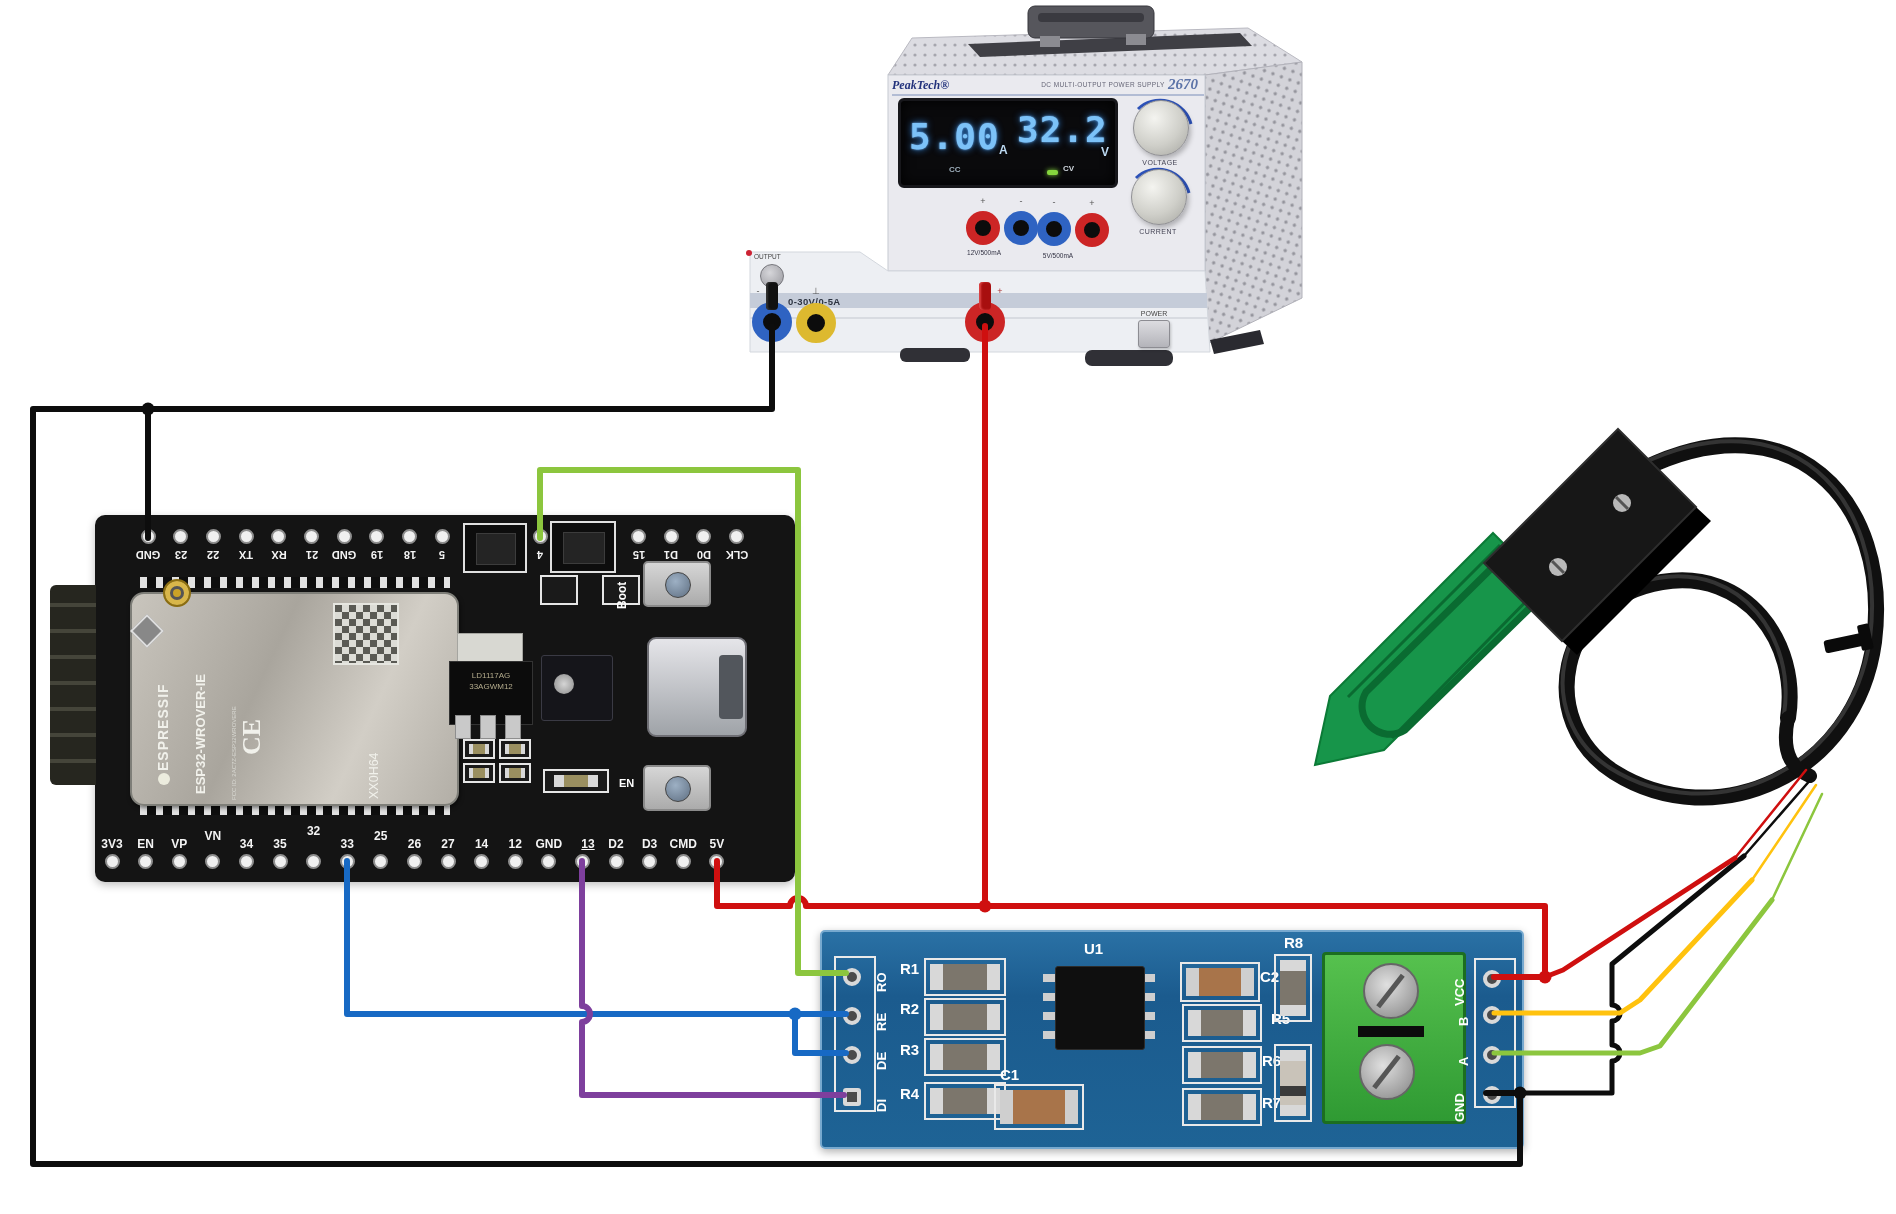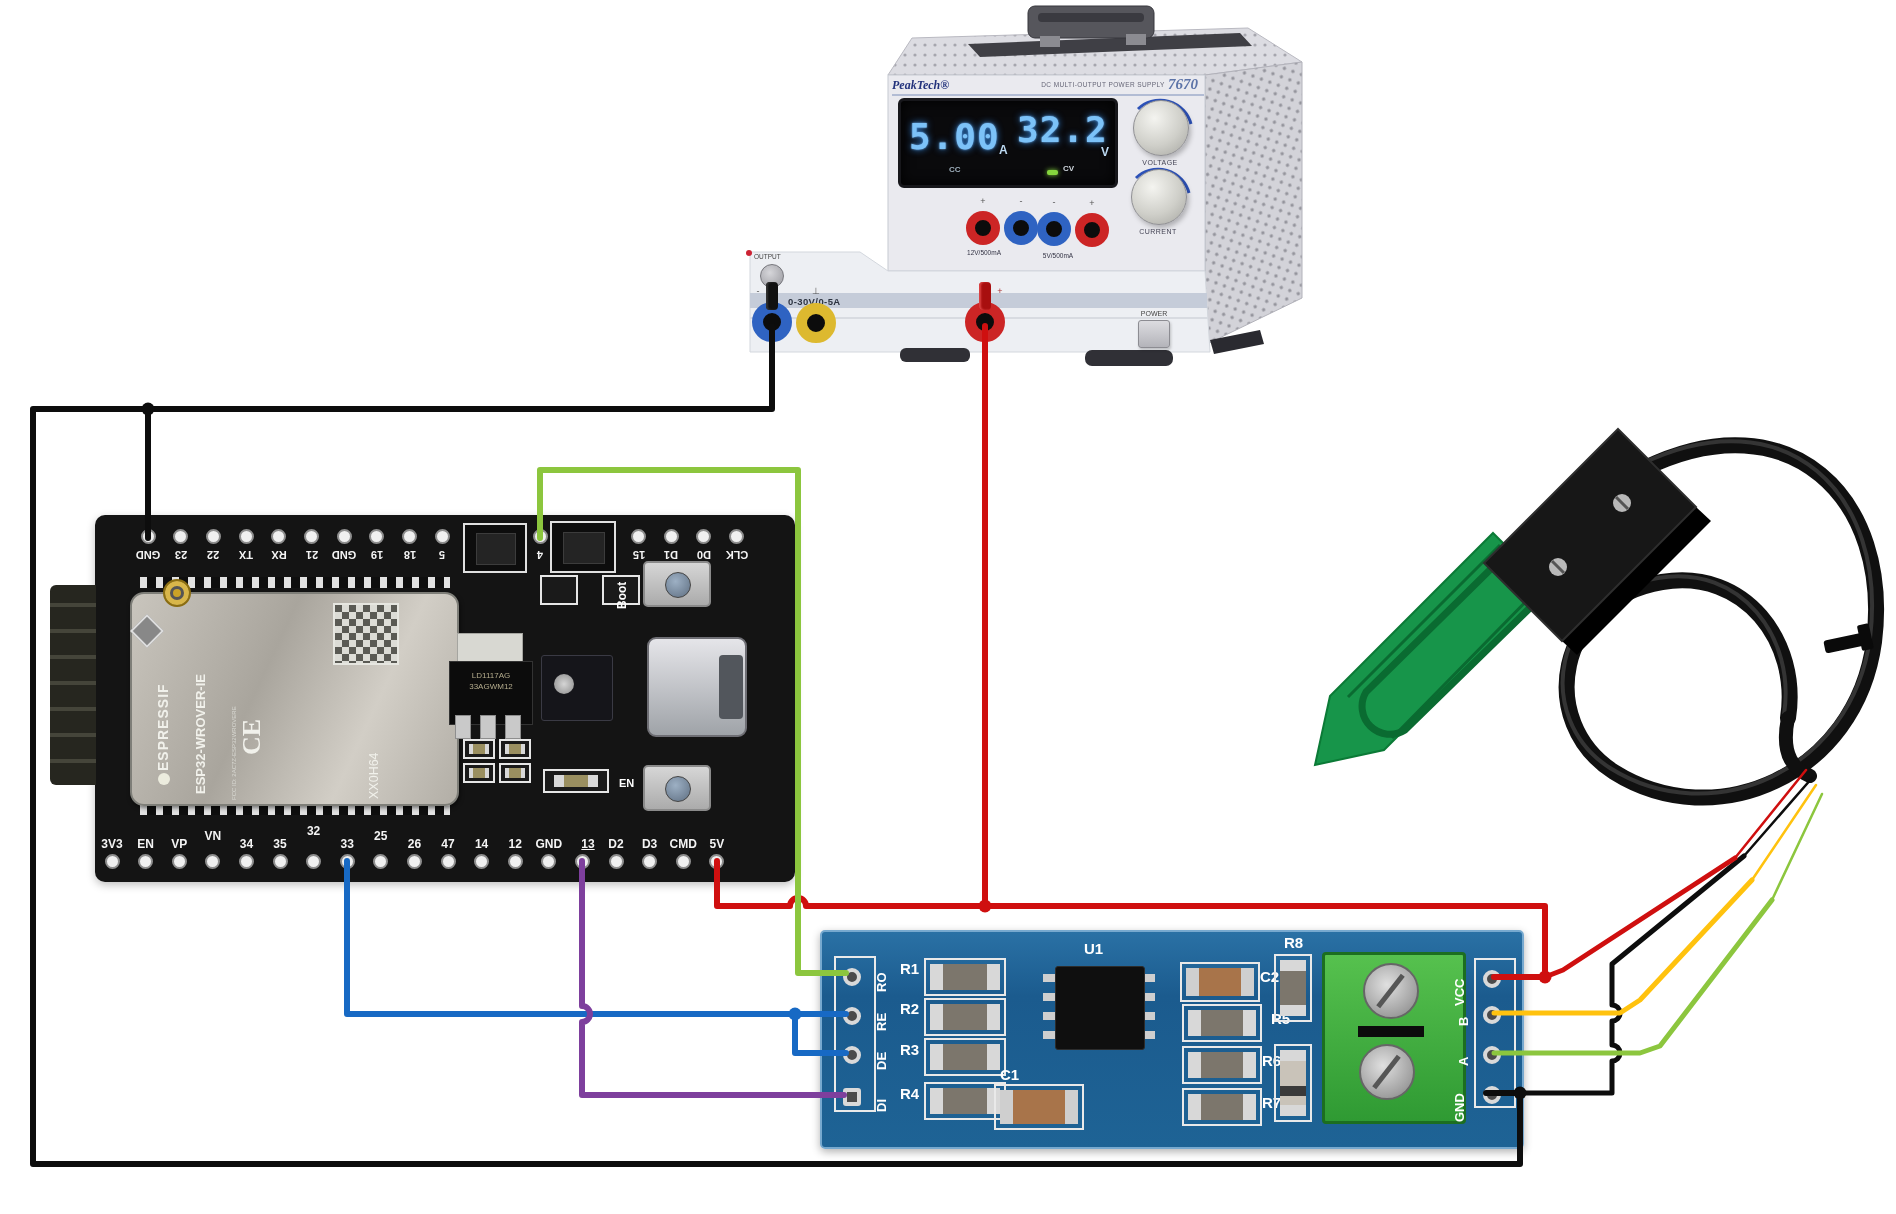--- a/index.html
+++ b/index.html
@@ -157,21 +157,21 @@
       <line x1="10" y1="318" x2="468" y2="318" stroke="#d8dbe1" stroke-width="2"></line>
       <path d="M 398,109 A 32 32 0 0 1 451,124" stroke="#2d52b8" stroke-width="3" fill="none"></path>
       <path d="M 396,178 A 32 32 0 0 1 449,193" stroke="#2d52b8" stroke-width="3" fill="none"></path>
       <rect x="160" y="348" width="70" height="14" rx="6" fill="#303036"></rect>
       <rect x="345" y="350" width="88" height="16" rx="7" fill="#303036"></rect>
       <polygon points="470,340 520,330 524,344 474,354" fill="#2a2a30"></polygon>
     </svg>
 
     <span class="psu-brand abs" style="left:152px;top:78px;text-align:center;">PeakTech®</span>
     <span class="psu-subtitle abs" style="left:298px;top:81px;">DC MULTI-OUTPUT POWER SUPPLY</span>
-    <span class="psu-model abs" style="left:428px;top:76px;">7670</span>
+    <span class="psu-model abs" style="left:428px;top:76px;">2670</span>
     <div class="psu-underline abs" style="left:152px;top:94px;width:312px;"></div>
 
     <div id="psu-display" class="abs">
       <span class="seg" style="left:8px;top:15px;">5.00</span>
       <span class="segunit" style="left:98px;top:42px;">A</span>
       <span class="seg" style="left:116px;top:8px;">32.2</span>
       <span class="segunit" style="left:200px;top:44px;">V</span>
       <span class="ind" style="left:48px;top:64px;">CC</span>
       <div id="psu-led" class="abs"></div>
       <span class="ind" style="left:162px;top:63px;color:#cfd6dd;">CV</span>
@@ -268,21 +268,21 @@
         <span class="plabel" style="left: 168px; top: 322px; text-align: center;">35</span>
         <div class="hole" style="left: 211.1px; top: 338.5px;"></div>
         <span class="plabel" style="left: 201.6px; top: 309px;">32</span>
         <div class="hole" style="left: 244.7px; top: 338.5px;"></div>
         <span class="plabel" style="left: 235.2px; top: 322px;">33</span>
         <div class="hole" style="left: 278.3px; top: 338.5px;"></div>
         <span class="plabel" style="left: 268.8px; top: 314px;">25</span>
         <div class="hole" style="left: 311.9px; top: 338.5px;"></div>
         <span class="plabel" style="left: 302.4px; top: 322px;">26</span>
         <div class="hole" style="left: 345.5px; top: 338.5px;"></div>
-        <span class="plabel" style="left: 336px; top: 322px;">47</span>
+        <span class="plabel" style="left: 336px; top: 322px;">27</span>
         <div class="hole" style="left: 379.1px; top: 338.5px;"></div>
         <span class="plabel" style="left: 369.6px; top: 322px;">14</span>
         <div class="hole" style="left: 412.7px; top: 338.5px;"></div>
         <span class="plabel" style="left: 403.2px; top: 322px;">12</span>
         <div class="hole" style="left: 446.3px; top: 338.5px;"></div>
         <span class="plabel" style="left: 436.8px; top: 322px;">GND</span>
         <div class="hole" style="left: 479.9px; top: 338.5px;"></div>
         <span class="plabel" style="left: 476px; top: 322px; text-decoration: underline;">13</span>
         <div class="hole" style="left: 513.5px; top: 338.5px;"></div>
         <span class="plabel" style="left: 504px; top: 322px;">D2</span>

